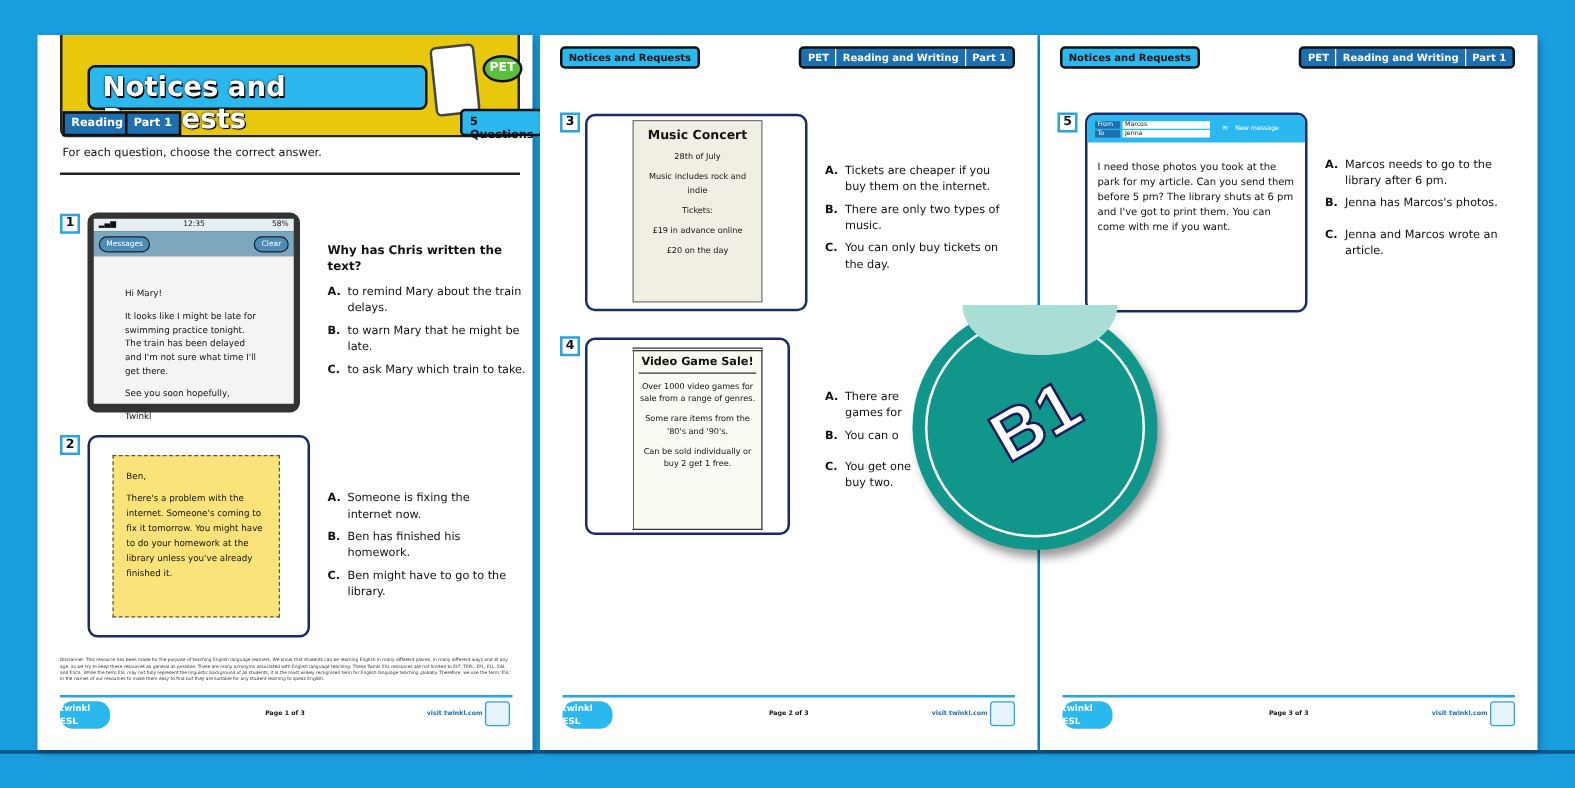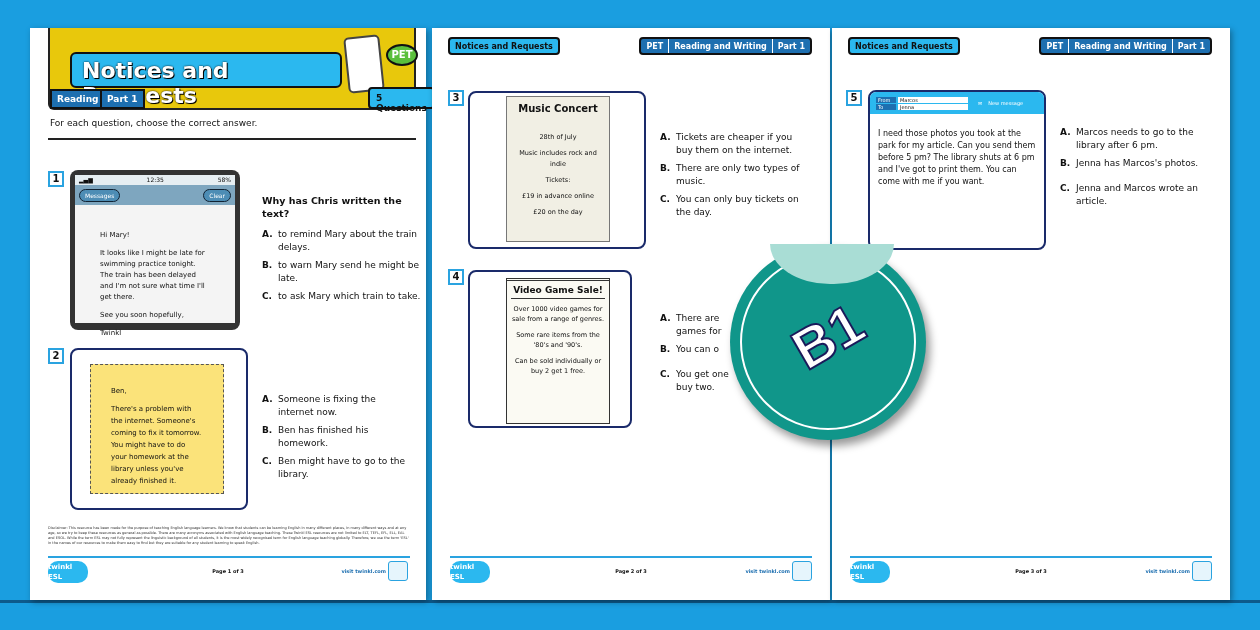--- a/index.html
+++ b/index.html
@@ -20,24 +20,24 @@
 .opts{position:absolute;font-size:9px;line-height:13px}
 .opt{display:flex;margin-bottom:5px}
 .opt .l{width:16px;font-weight:bold;flex:none}
 .qtext{font-weight:bold;font-size:9.5px;margin-bottom:8px}
 .phone{position:absolute;left:40px;top:142px;width:170px;height:160px;background:#333;border-radius:8px;padding:5px}
 .phone .status{height:10px;background:#e6eef2;font-size:6px;display:flex;justify-content:space-between;padding:1px 4px}
 .phone .navb{height:20px;background:#7ea6bf;display:flex;justify-content:space-between;align-items:center;padding:0 4px}
 .pill{background:#4d8db5;border:1px solid #123;border-radius:8px;color:#fff;font-size:6px;padding:2px 5px}
 .phone .msg{background:#f4f4f4;height:118px;font-size:7px;padding:25px;line-height:11px}
 .phone .msg p{margin-bottom:7px}
-.sticky{position:absolute;left:18px;top:14px;width:134px;height:130px;background:#fbe37a;border:1px dashed #555;padding:20px;font-size:7px;line-height:12px}
+.sticky{position:absolute;left:18px;top:14px;width:134px;height:130px;background:#fbe37a;border:1px dashed #555;padding:10px;font-size:7px;line-height:12px}
 .sticky p{margin-bottom:6px}
 .poster{position:absolute;left:36px;top:3px;width:104px;height:146px;background:#f1efe4;border:1px solid #777;text-align:center;font-size:6.5px;padding:6px 4px;line-height:11px}
-.poster h4{font-size:10px;margin-bottom:18px}
+.poster h4{font-size:10px;margin-bottom:6px}
 .poster p{margin-bottom:5px;font-weight:normal}
 .flyer{position:absolute;left:36px;top:6px;width:104px;height:146px;background:#fbfaf3;border:1px solid #333;border-top:3px double #333;text-align:center;font-size:6.5px;padding:4px;line-height:10px}
 .flyer h4{font-size:9px;border-bottom:1px solid #333;padding-bottom:3px;margin-bottom:5px}
 .flyer p{margin-bottom:6px}
 .hdr-left{position:absolute;left:16px;top:9px;height:18px;background:#2bb8ef;border:2px solid #111;border-radius:4px;font:bold 8px "DejaVu Sans",sans-serif;padding:3px 5px}
 .hdr-right{position:absolute;right:18px;top:9px;height:18px;display:flex;background:#1d6fb0;border:2px solid #111;border-radius:4px;overflow:hidden}
 .hdr-right span{color:#fff;font:bold 8px "DejaVu Sans",sans-serif;padding:3px 5px;border-right:1px solid #fff}
 .hdr-right span:last-child{border-right:none}
 .mail-head{height:22px;background:#2bb8ef;border-radius:6px 6px 0 0;display:flex;align-items:center;padding:0 6px;gap:4px}
 .mail-fields{display:flex;flex-direction:column;gap:1px}
@@ -93,21 +93,21 @@
     </div>
   </div>
   <div class="opts" style="left:232px;top:166px;width:160px">
     <div class="qtext">Why has Chris written the text?</div>
     <div class="opt">
         <span class="l">A.</span>
         <span>to remind Mary about the train delays.</span>
       </div>
     <div class="opt">
         <span class="l">B.</span>
-        <span>to warn Mary send he might be late.</span>
+        <span>to warn Mary that he might be late.</span>
       </div>
     <div class="opt">
         <span class="l">C.</span>
         <span>to ask Mary which train to take.</span>
       </div>
   </div>
 
   <div class="qnum" style="left:18px;top:320px">2</div>
   <div class="card" style="left:40px;top:320px;width:178px;height:162px">
     <div class="sticky">

